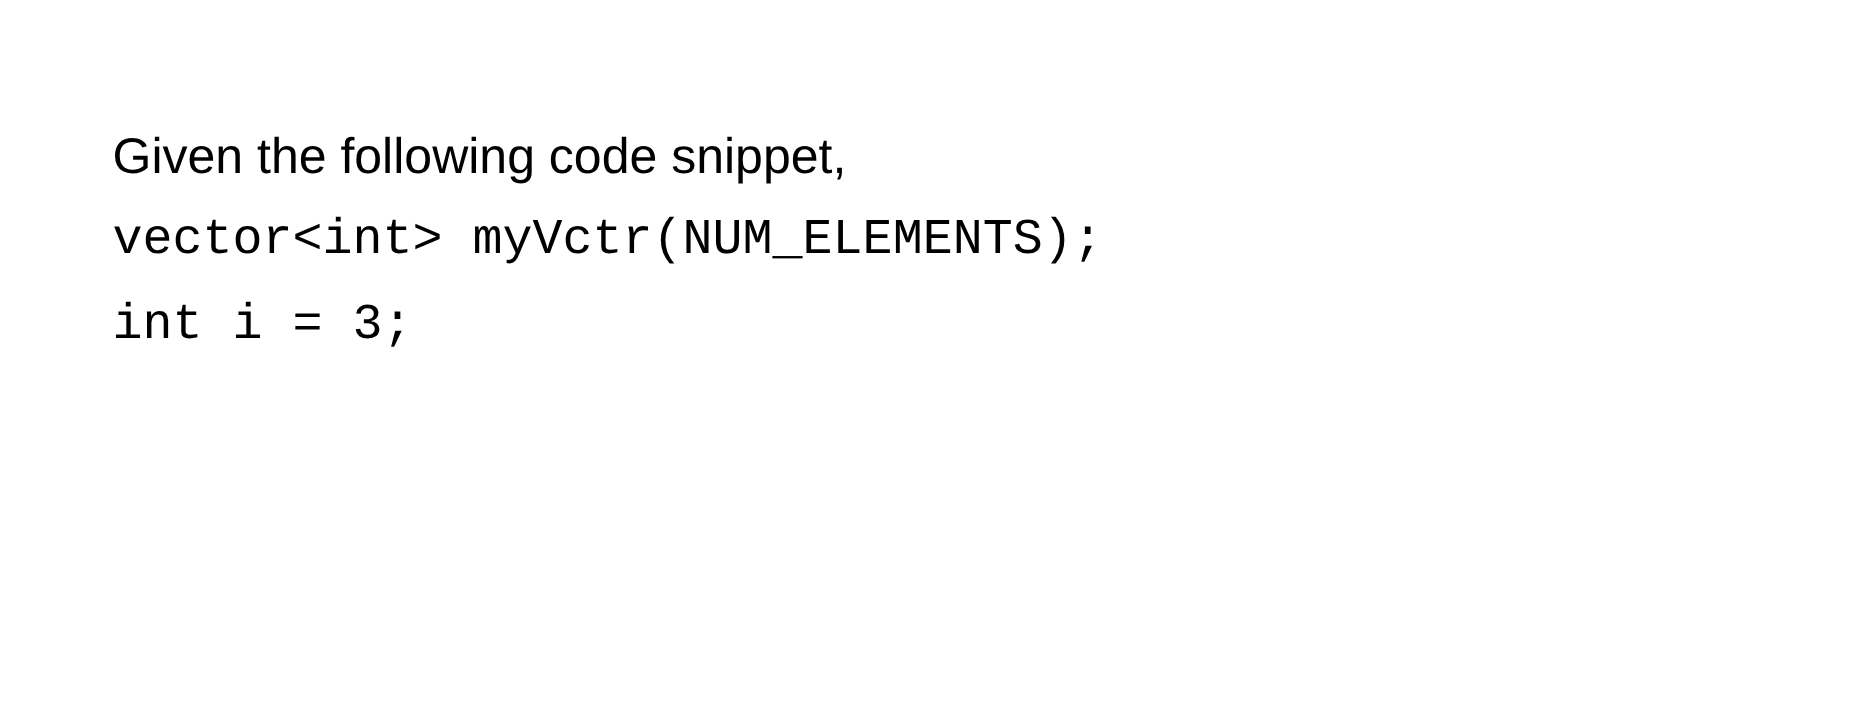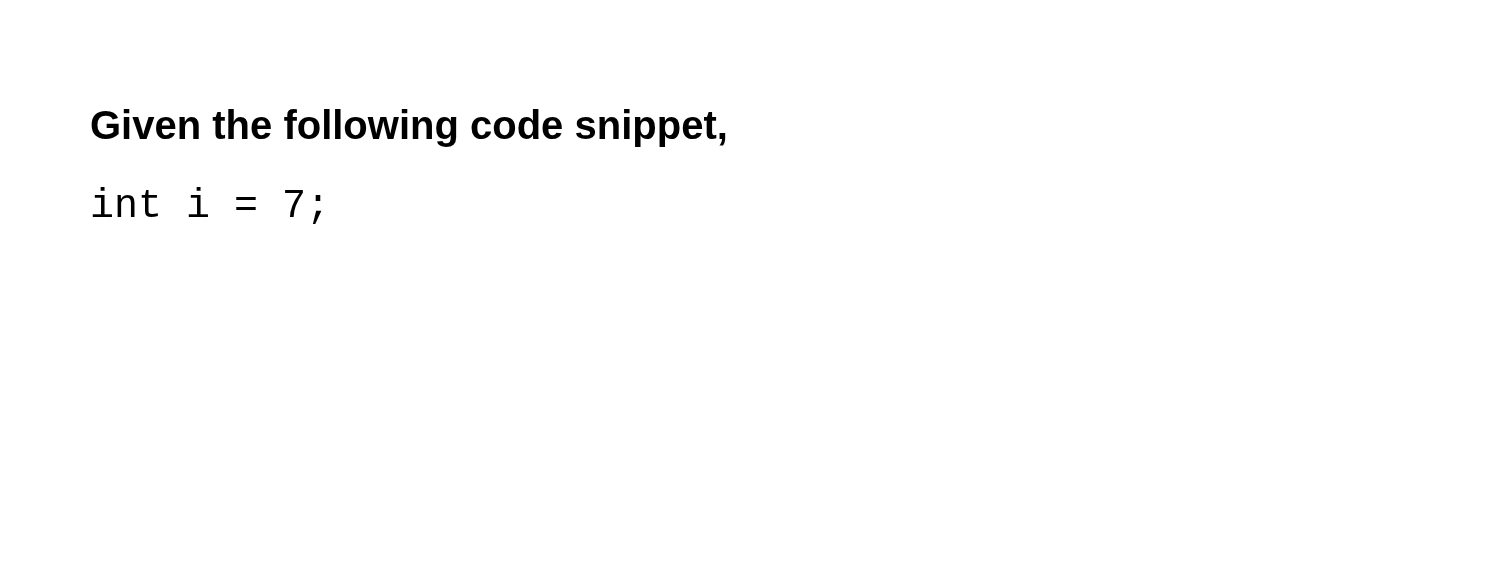--- a/index.html
+++ b/index.html
@@ -14,31 +14,32 @@
       font-family: Arial, Helvetica, sans-serif;
       color: #000000;
       padding: 95px 90px;
     }
     .content {
       display: flex;
       flex-direction: column;
     }
     .intro-text {
       font-size: 40px;
-      font-weight: 700;
+      font-weight: 400;
       line-height: 1.5;
-      margin-bottom: 18px;
+      margin-bottom: 4px;
     }
     .code-line {
       font-family: "Courier New", Courier, monospace;
       font-size: 40px;
       font-weight: 400;
       line-height: 1.7;
       white-space: pre;
     }
   </style>
 </head>
 <body>
 
 <div class="content">
   <div class="intro-text">Given the following code snippet,</div>
-  <div class="code-line">int i = 7;</div>
+  <div class="code-line">vector&lt;int&gt; myVctr(NUM_ELEMENTS);</div>
+  <div class="code-line">int i = 3;</div>
 </div>
 
 </body></html>

